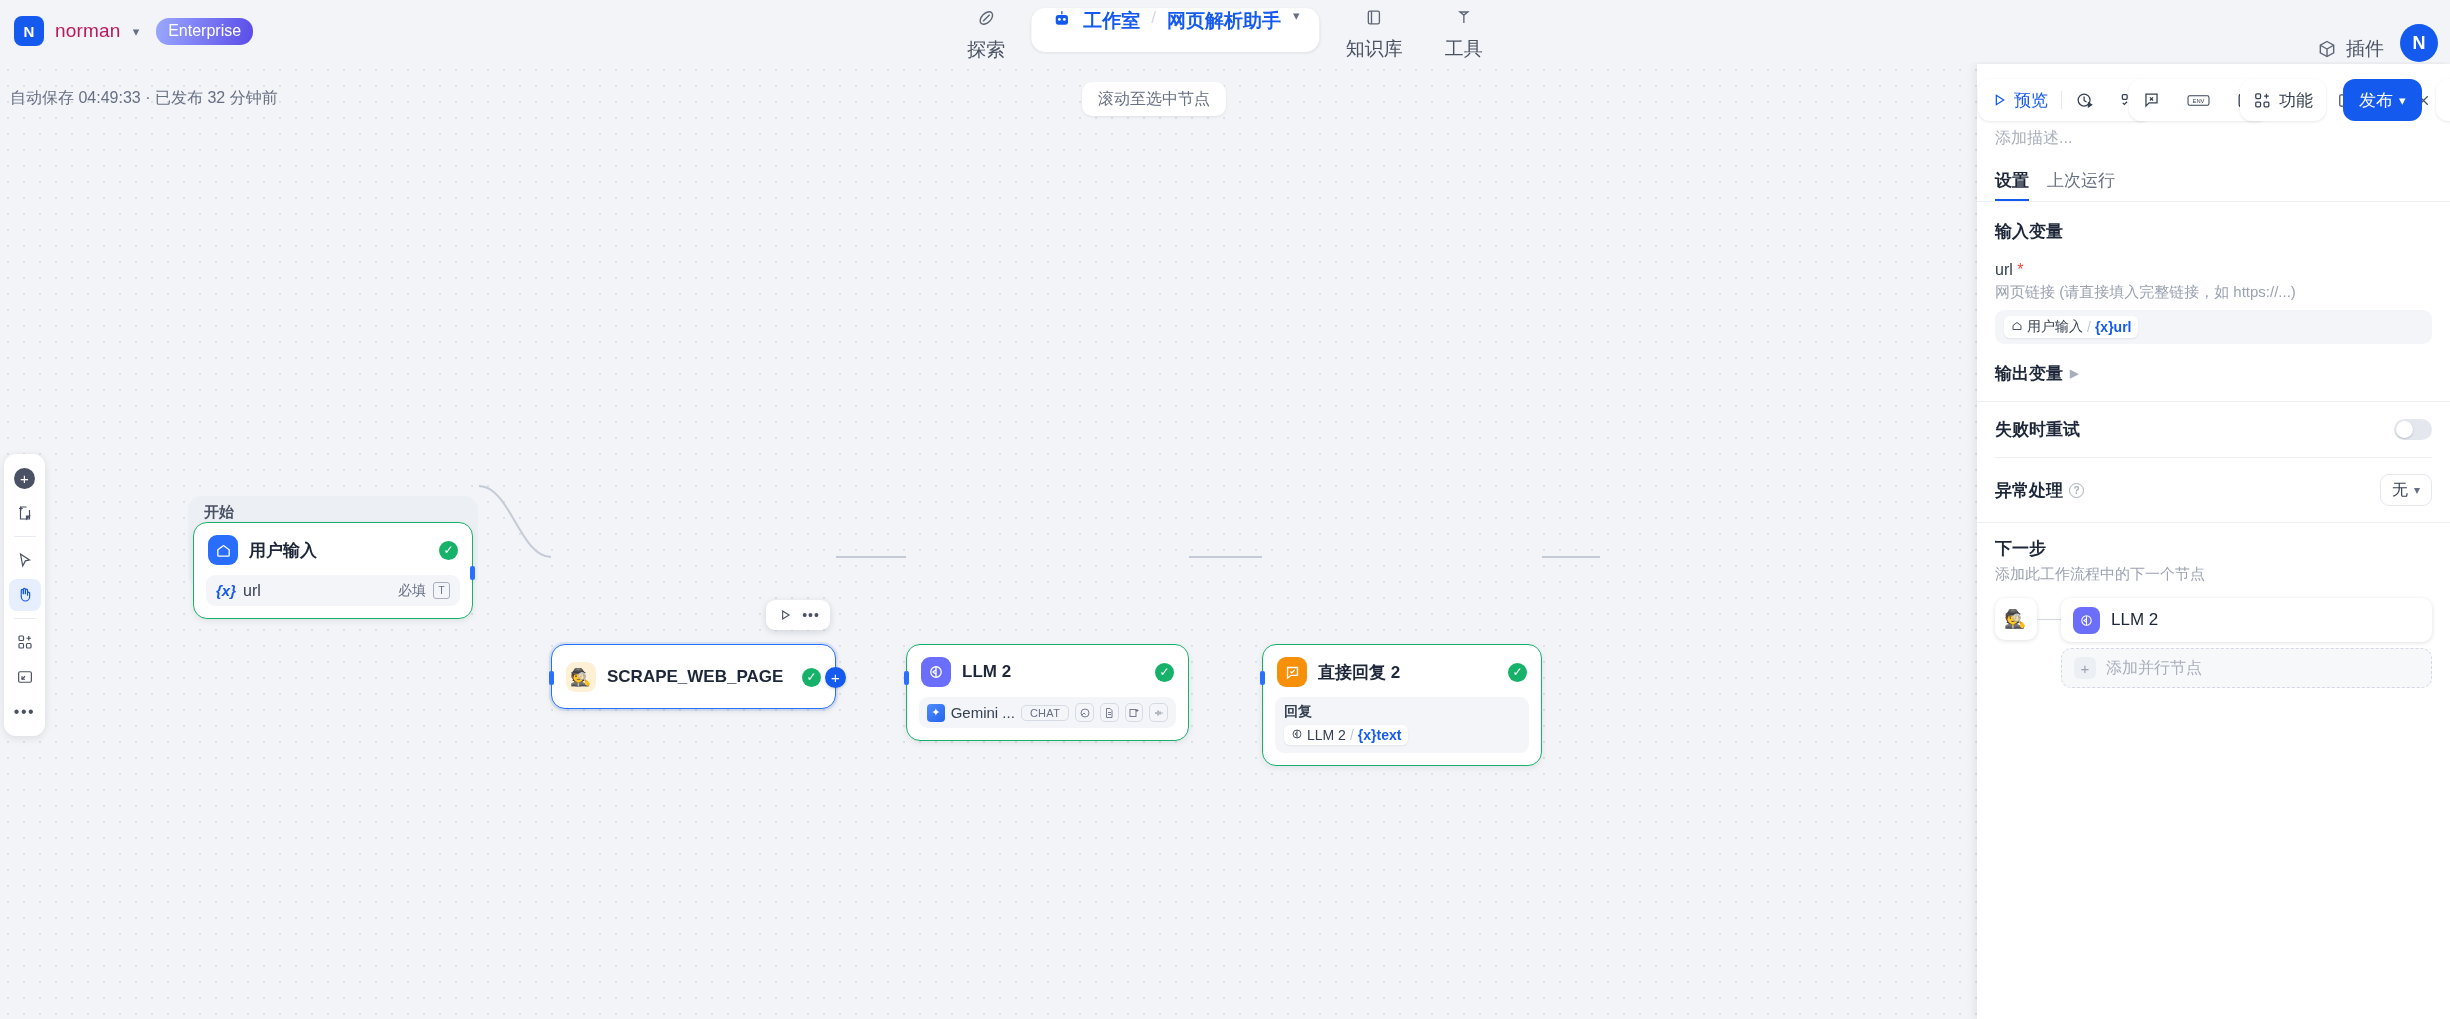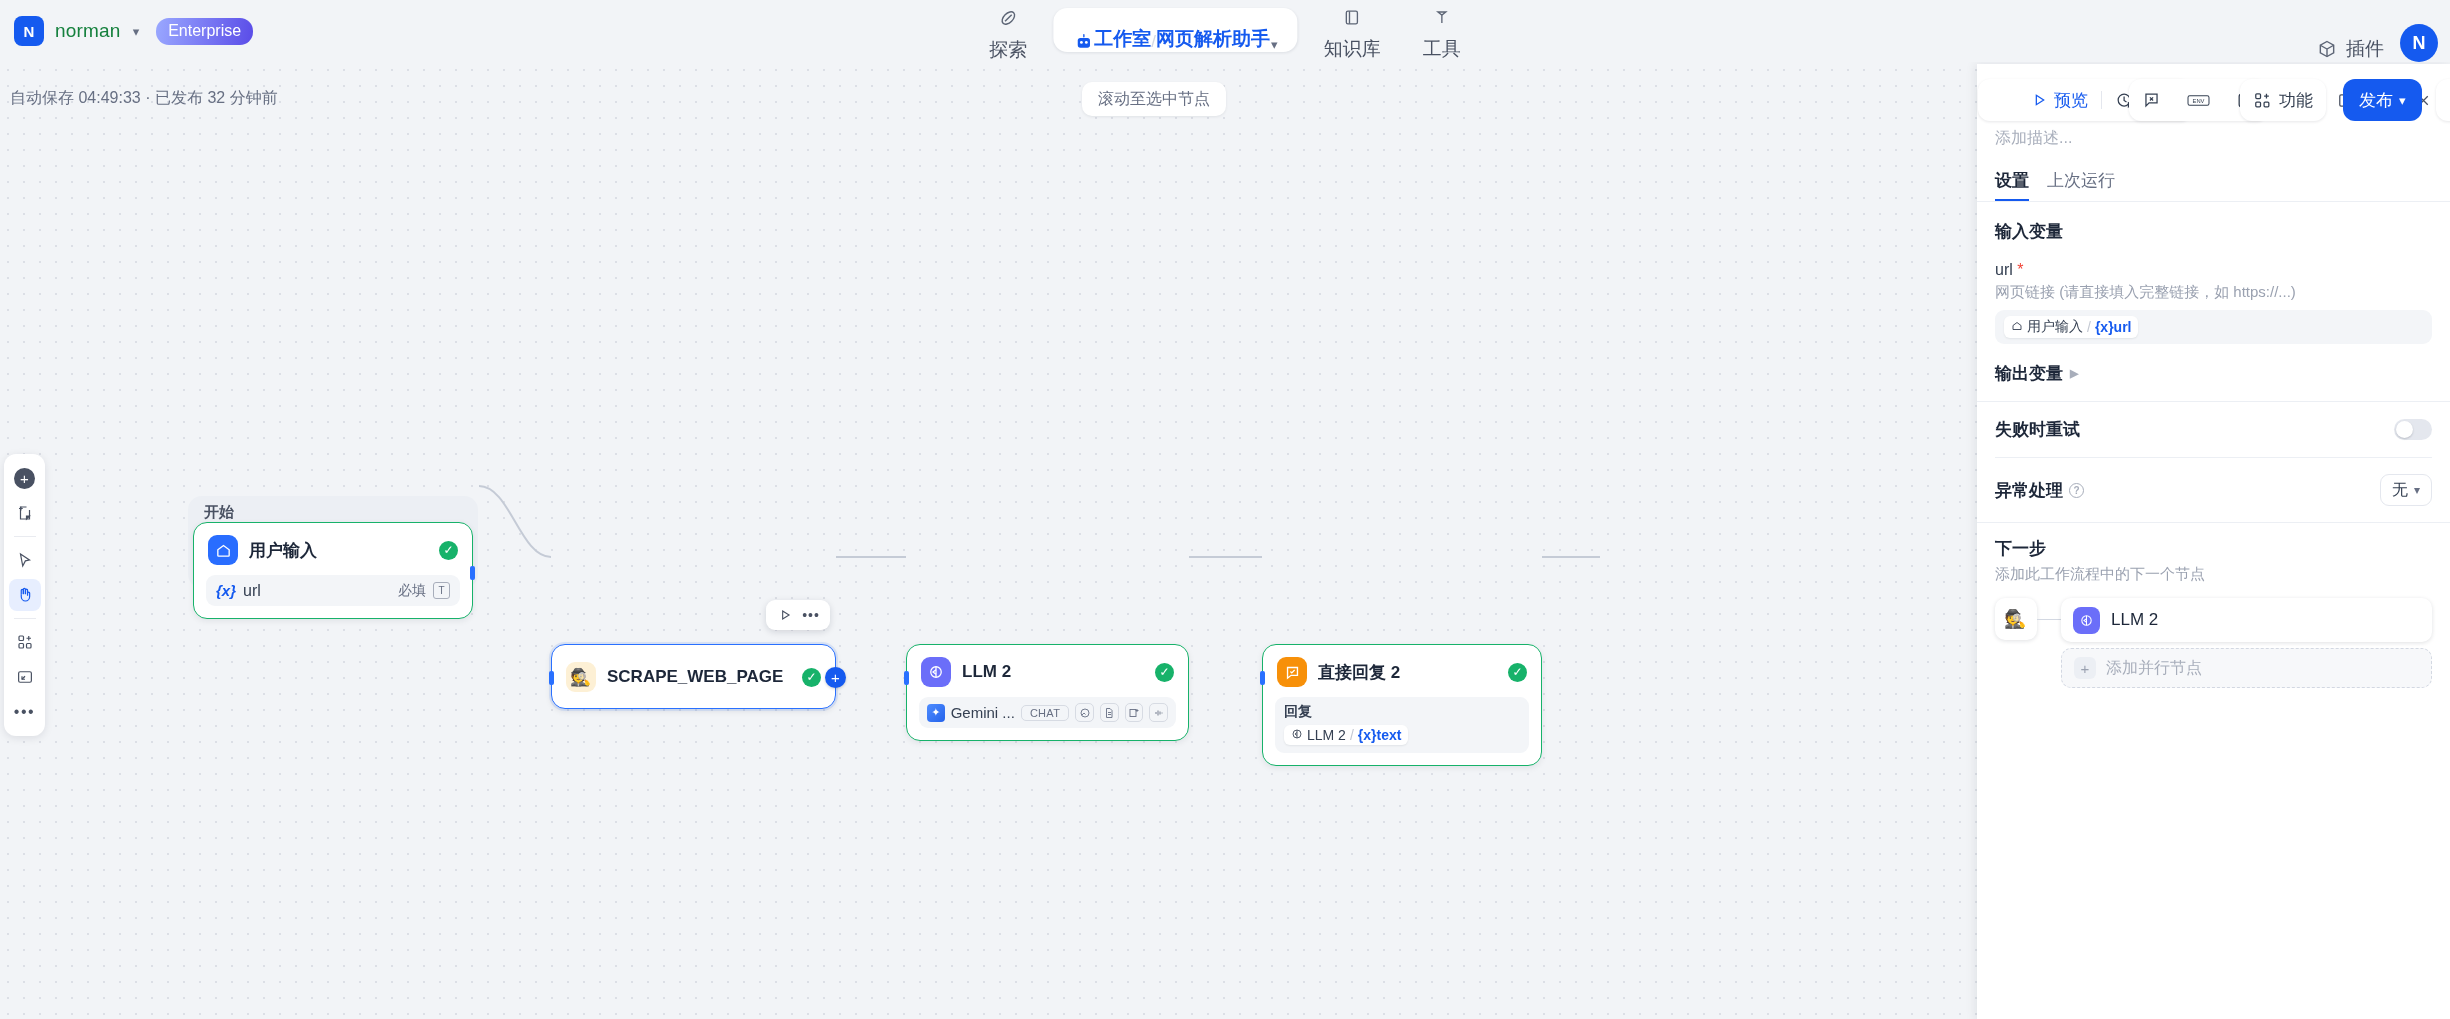--- a/index.html
+++ b/index.html
@@ -16,39 +16,39 @@
     position: absolute; left: 0; top: 0; width: 2450px; height: 62px;
     background: #f2f4f7; display: flex; align-items: center;
     z-index: 60;
   }
   .hdr-left { display: flex; align-items: center; gap: 11px; padding-left: 14px; }
   .avatar-sq {
     width: 30px; height: 30px; border-radius: 8px; background: #155aef;
     color: #fff; font-size: 15px; font-weight: 700;
     display: flex; align-items: center; justify-content: center;
   }
-  .workspace-name { font-size: 19px; color: #15803d; letter-spacing: .2px; text-align: right; }
+  .workspace-name { font-size: 19px; color: #be185d; letter-spacing: .2px; text-align: right; }
   .chev { color: #676f83; font-size: 13px; margin-left: 1px; }
   .badge-ent {
     height: 27px; padding: 0 12px; border-radius: 13px;
     background: linear-gradient(100deg,#9aa8ff 0%, #5a4ce8 100%);
     color: #fff; font-size: 16px; display: flex; align-items: center;
     margin-left: 6px;
   }
   .hdr-center {
     position: absolute; left: 50%; top: 8px; transform: translateX(-50%);
     display: flex; align-items: center; gap: 10px;
   }
   .nav-item {
     display: flex; align-items: center; gap: 9px;
     height: 44px; padding: 0 16px; border-radius: 12px;
     font-size: 19px; color: #495162; flex-direction: column;
   }
   .nav-pill {
-    display: flex; align-items: flex-end; 
+    display: flex; align-items: flex-start; gap: 11px;
     height: 44px; padding: 0 20px; border-radius: 14px;
     background: #ffffff; box-shadow: 0 1px 3px rgba(16,24,40,.09);
   }
   .nav-pill .blue { color: #155aef; font-size: 19px; font-weight: 700; }
   .nav-sep { color: #d3d8e2; font-size: 17px; }
   .ico { display: inline-flex; align-items: center; justify-content: center; }
   .hdr-right {
     position: absolute; right: 12px; top: 0; height: 62px;
     display: flex; align-items: flex-end; gap: 16px;
   }
@@ -73,21 +73,21 @@
   .tb-group {
     position: absolute; top: 79px; height: 42px;
     background: #fff; border-radius: 12px;
     box-shadow: 0 1px 3px rgba(16,24,40,.1);
     display: flex; align-items: center; z-index: 56;
   }
   .tb-btn {
     height: 42px; display: flex; align-items: center; gap: 7px;
     padding: 0 13px; font-size: 17px; color: #354052;
   }
-  .tb-btn.primary { color: #155aef; margin-left: 40px; }
+  .tb-btn.primary { color: #155aef; }
   .tb-div { width: 1px; height: 18px; background: #e4e7ee; }
   .publish-btn {
     position: absolute; top: 79px; left: 2343px; height: 42px;
     display: flex; align-items: center; gap: 6px; padding: 0 16px;
     background: #155aef; color: #fff; border-radius: 12px;
     font-size: 17px; font-weight: 500; z-index: 56;
   }
   .hist-btn {
     position: absolute; top: 79px; left: 2436px; height: 42px; width: 48px;
     background: #fff; border-radius: 12px; box-shadow: 0 1px 3px rgba(16,24,40,.1);

